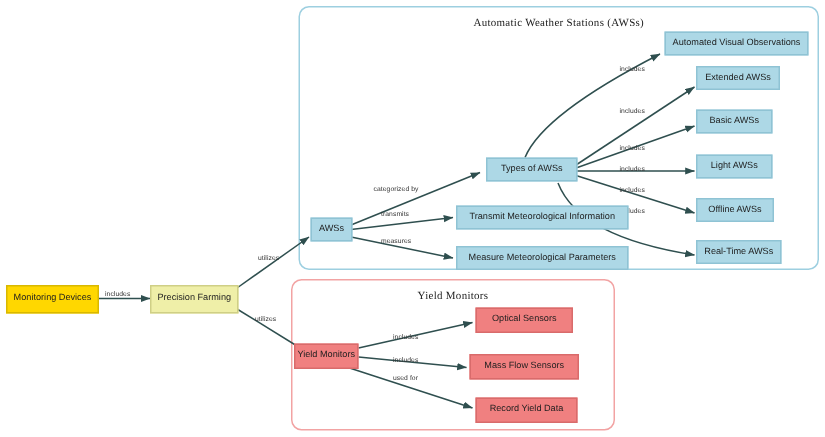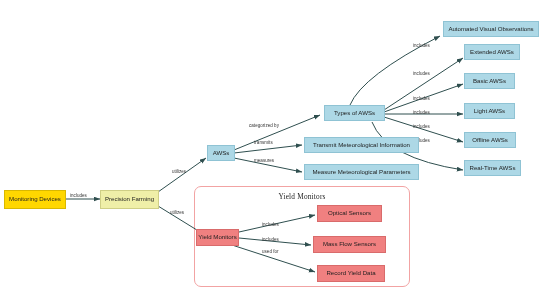--- a/index.html
+++ b/index.html
@@ -71,20 +71,23 @@
     white-space: nowrap;
     letter-spacing: 0.05px;
     transform-origin: left center;
   }
 </style>
 </head>
 <body>
 
 <div id="canvas">
 
+  <div class="cluster cluster-aws" style="left:199px; top:4px; width:347px; height:176px;">
+    <div class="cluster-title" style="top:5px;">Automatic Weather Stations (AWSs)</div>
+  </div>
 
   <div class="cluster cluster-ym" style="left:194px; top:186px; width:216px; height:101px;">
     <div class="cluster-title" style="top:5px;">Yield Monitors</div>
   </div>
 
   <svg id="edges" viewBox="0 0 550 291">
     <defs>
       <marker id="arrow" markerWidth="7" markerHeight="7" refX="6.2" refY="2.4" orient="auto" markerUnits="userSpaceOnUse">
         <path d="M0,0 L6.4,2.4 L0,4.8 z" fill="#2f4f4f"></path>
       </marker>

